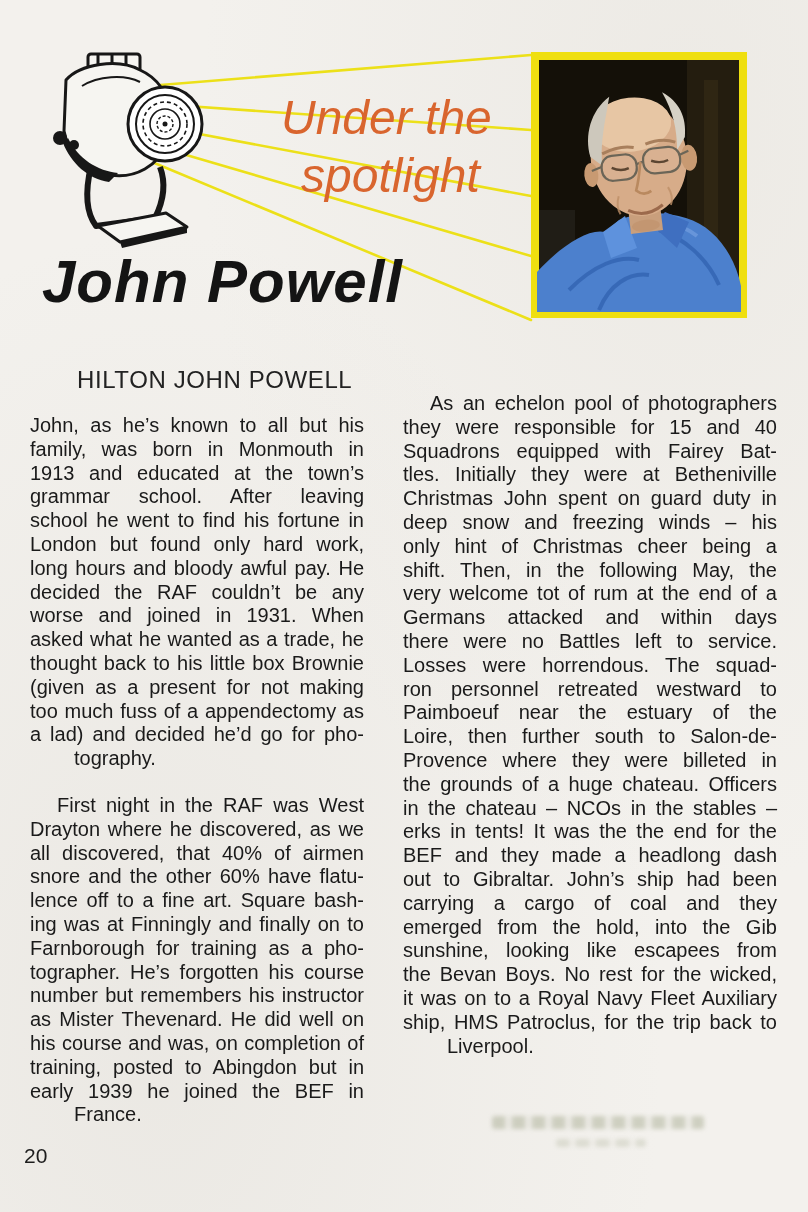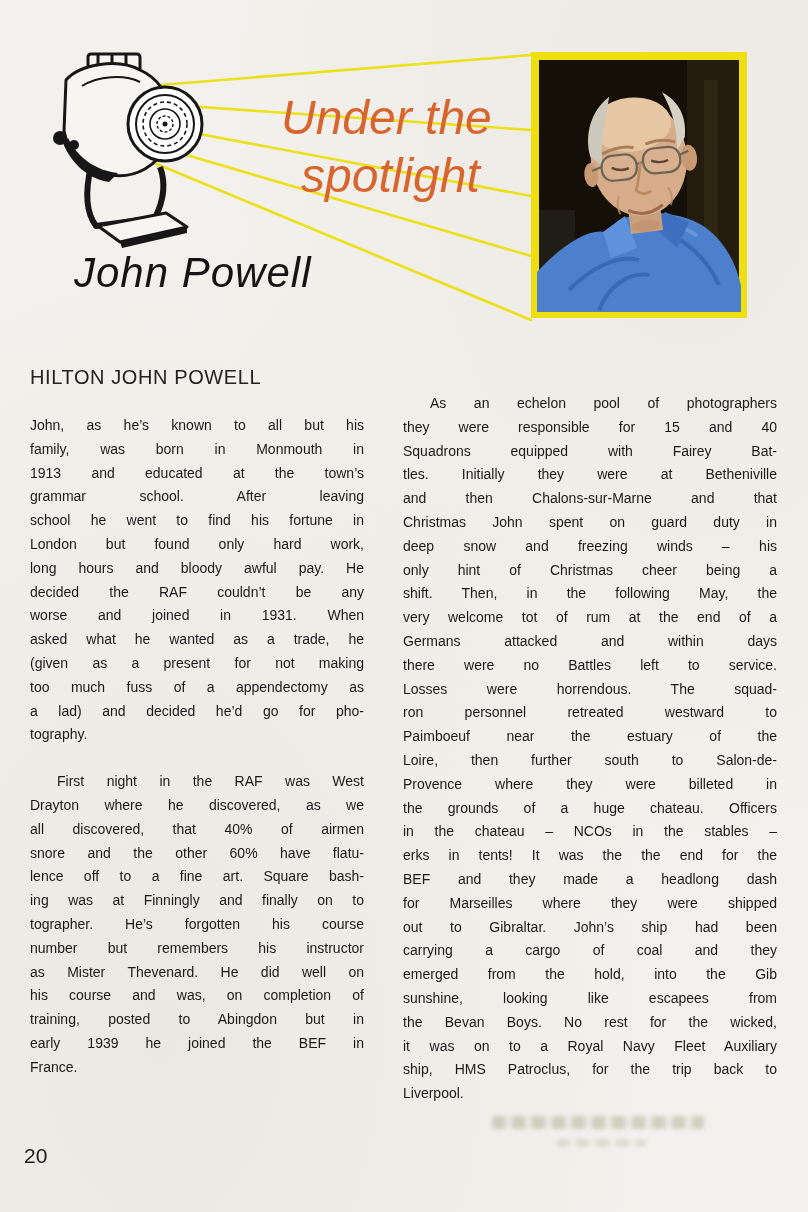--- a/index.html
+++ b/index.html
@@ -13,37 +13,37 @@
     color:#1b1b1b;
   }
   .abs{position:absolute;}
 
   
   .tagline{
     font-style:italic;font-size:48px;line-height:1;
     letter-spacing:0px;white-space:nowrap;
   }
   .article-title{
-    font-style:italic;font-weight:normal;font-size:42px;line-height:1;
-    color:#141414;white-space:nowrap;letter-spacing:1px;margin-left:32px;
+    font-style:italic;font-weight:bold;font-size:60px;line-height:1;
+    color:#141414;white-space:nowrap;letter-spacing:1px;
   }
   .photo-frame{
     left:531px;top:52px;width:216px;height:266px;
     box-sizing:border-box;border:8px solid #efdf10;background:#141008;
   }
   .photo-frame svg{display:block;width:100%;height:100%;}
 
   
   .byline-heading{
-    font-size:20px;letter-spacing:.6px;color:#222;white-space:nowrap;
-  }
-  .col{font-size:14px;line-height:23.8px;color:#1a1a1a;}
+    font-size:24px;letter-spacing:.6px;color:#222;white-space:nowrap;margin-left:47px;
+  }
+  .col{font-size:20px;line-height:23.8px;color:#1a1a1a;}
   .col .para{margin:0 0 23px 0;}
   .col .line{text-align:justify;text-align-last:justify;}
-  .col .line.last{text-align-last:left;}
+  .col .line.last{text-align-last:left;margin-left:44px;}
   .col .line.indent{text-indent:27px;}
   .page-number{font-size:21px;color:#1d1d1d;}
 
   
   .ghost{
     background:repeating-linear-gradient(90deg,
       rgba(148,154,122,.38) 0 13px, rgba(148,154,122,.08) 13px 20px);
     filter:blur(2px);border-radius:3px;
   }
   svg{overflow:visible;}
@@ -134,66 +134,66 @@
         <div class="line">John, as he’s known to all but his</div>
         <div class="line">family, was born in Monmouth in</div>
         <div class="line">1913 and educated at the town’s</div>
         <div class="line">grammar school.  After leaving</div>
         <div class="line">school he went to find his fortune in</div>
         <div class="line">London but found only hard work,</div>
         <div class="line">long hours and bloody awful pay.  He</div>
         <div class="line">decided the RAF couldn’t be any</div>
         <div class="line">worse and joined in 1931.  When</div>
         <div class="line">asked what he wanted as a trade, he</div>
+        <div class="line">thought back to his little box Brownie</div>
         <div class="line">(given as a present for not making</div>
         <div class="line">too much fuss of a appendectomy as</div>
         <div class="line">a lad) and decided he’d go for pho-</div>
         <div class="line last">tography.</div>
       </div>
       <div class="para">
         <div class="line indent">First night in the RAF was West</div>
         <div class="line">Drayton where he discovered, as we</div>
         <div class="line">all discovered, that 40% of airmen</div>
         <div class="line">snore and the other 60% have flatu-</div>
         <div class="line">lence off to a fine art.  Square bash-</div>
         <div class="line">ing was at Finningly and finally on to</div>
+        <div class="line">Farnborough for training as a pho-</div>
         <div class="line">tographer.  He’s forgotten his course</div>
         <div class="line">number but remembers his instructor</div>
         <div class="line">as Mister Thevenard.  He did well on</div>
         <div class="line">his course and was, on completion of</div>
         <div class="line">training, posted to Abingdon but in</div>
         <div class="line">early 1939 he joined the BEF in</div>
         <div class="line last">France.</div>
       </div>
     </div>
 
   <div class="abs col" style="left:403px;top:392px;width:374px">
       <div class="para">
         <div class="line indent">As an echelon pool of photographers</div>
         <div class="line">they were responsible for 15 and 40</div>
         <div class="line">Squadrons equipped with Fairey Bat-</div>
         <div class="line">tles.  Initially they were at Betheniville</div>
-        <div class="line">and then Chalons-sur-Marne and that</div>
         <div class="line">Christmas John spent on guard duty in</div>
         <div class="line">deep snow and freezing winds – his</div>
         <div class="line">only hint of Christmas cheer being a</div>
         <div class="line">shift.  Then, in the following May, the</div>
         <div class="line">very welcome tot of rum at the end of a</div>
         <div class="line">Germans attacked and within days</div>
         <div class="line">there were no Battles left to service.</div>
         <div class="line">Losses were horrendous.  The squad-</div>
         <div class="line">ron personnel retreated westward to</div>
         <div class="line">Paimboeuf near the estuary of the</div>
         <div class="line">Loire, then further south to Salon-de-</div>
         <div class="line">Provence where they were billeted in</div>
         <div class="line">the grounds of a huge chateau. Officers</div>
         <div class="line">in the chateau – NCOs in the stables –</div>
         <div class="line">erks in tents!  It was the the end for the</div>
         <div class="line">BEF and they made a headlong dash</div>
-        <div class="line">for Marseilles where they were shipped</div>
         <div class="line">out to Gibraltar.  John’s ship had been</div>
         <div class="line">carrying a cargo of coal and they</div>
         <div class="line">emerged from the hold, into the Gib</div>
         <div class="line">sunshine, looking like escapees from</div>
         <div class="line">the Bevan Boys.  No rest for the wicked,</div>
         <div class="line">it was on to a Royal Navy Fleet Auxiliary</div>
         <div class="line">ship, HMS Patroclus, for the trip back to</div>
         <div class="line last">Liverpool.</div>
       </div>
     </div>

